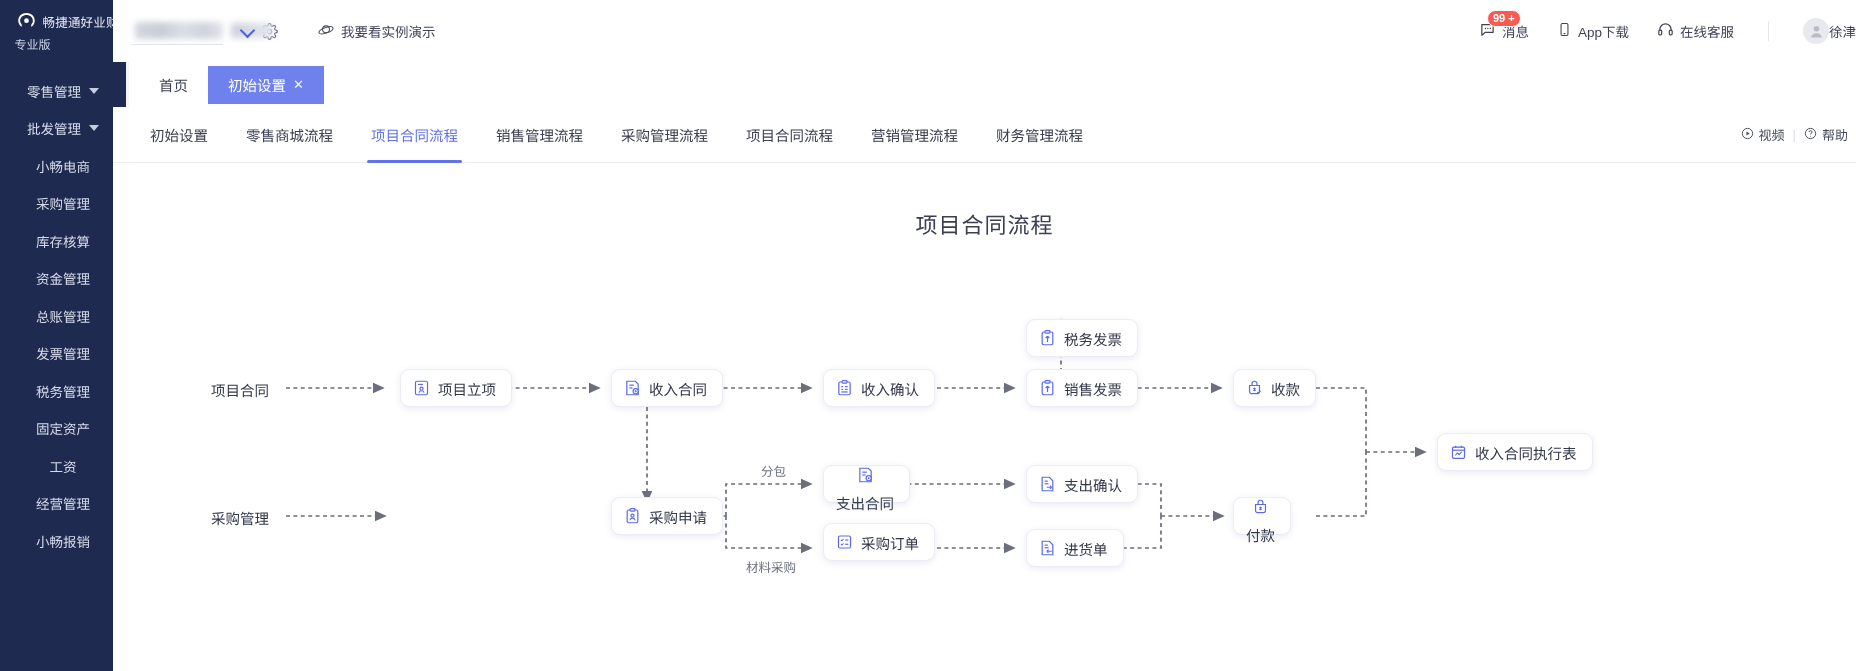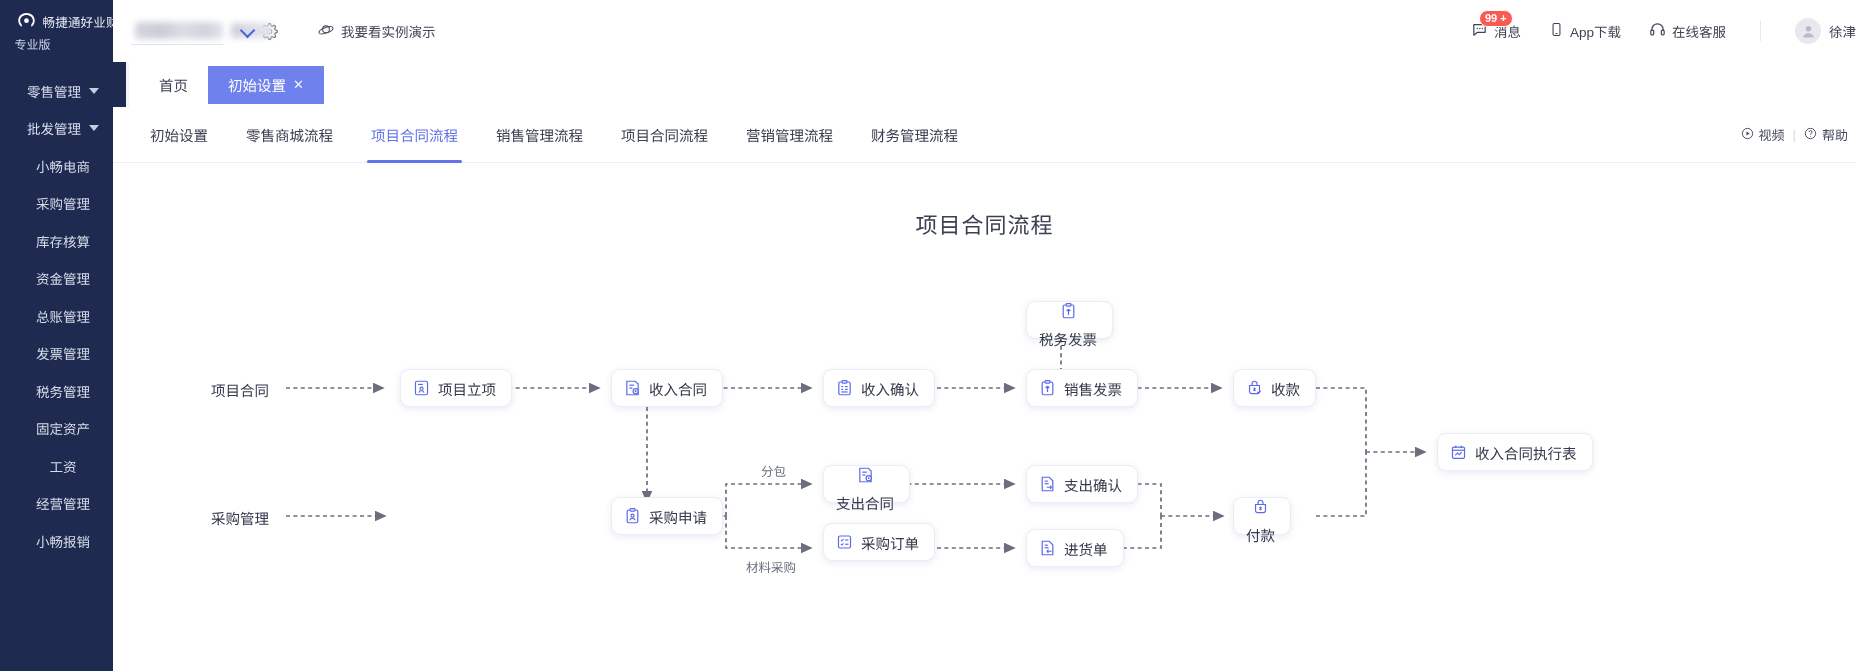--- a/index.html
+++ b/index.html
@@ -78,21 +78,21 @@
   .hdr-btn {
     display:flex; align-items:center; gap:6px; font-size:13.5px; color:#3f4353;
     cursor:pointer; position:relative; padding: 0 14px; white-space:nowrap;
   }
   .badge99 {
     position:absolute; top: -11px; left: 22px;
     background:#fa5a52; color:#fff; font-size:11px; font-weight:bold;
     border-radius: 9px; padding: 1px 5px 2px 5px; line-height: 12px;
     border: 1.5px solid #fff; white-space:nowrap;
   }
-  .avatar-wrap { display:flex; align-items:center; gap:8px; padding-left: 14px; }
+  .avatar-wrap { display:flex; align-items:center; padding-left: 14px; }
   .avatar {
     width:26px; height:26px; border-radius:50%; background:#e8e9ee;
     display:flex; align-items:center; justify-content:center; flex:none;
   }
   .uname { font-size:13.5px; color:#3f4353; white-space:nowrap; }
 
   
   .tabstrip {
     position:absolute; left:113px; top:62px; width:1743px; height:45px;
     background:#fff; display:flex; align-items:center; padding-left: 10px; margin-left: 16px;
@@ -310,20 +310,23 @@
       <div class="subtab">
         <span>零售商城流程</span>
         </div>
       <div class="subtab active">
         <span>项目合同流程</span>
         </div>
       <div class="subtab">
         <span>销售管理流程</span>
         </div>
       <div class="subtab">
+        <span>采购管理流程</span>
+        </div>
+      <div class="subtab">
         <span>项目合同流程</span>
         </div>
       <div class="subtab">
         <span>营销管理流程</span>
         </div>
       <div class="subtab">
         <span>财务管理流程</span>
         </div>
 
       <div class="subtabs-right">
@@ -441,21 +444,21 @@
         <span class="nico">
           <svg width="17" height="18" viewBox="0 0 24 24" fill="none" stroke="#5b6ae8" stroke-width="1.7">
             <rect x="4.5" y="3.5" width="15" height="18" rx="2"></rect>
             <rect x="8.5" y="1.5" width="7" height="3.6" rx="1.2" fill="#fff"></rect>
             <path d="M12 17.5V9.3M12 9.3l-2.6 2.7M12 9.3l2.6 2.7"></path>
           </svg>
         </span>
         <span>销售发票</span>
       </div>
 
-      <div class="node" style="left:913px; top:62px;flex-direction:column;">
+      <div class="node" style="left:913px; top:80px;">
         <span class="nico">
           <svg width="17" height="18" viewBox="0 0 24 24" fill="none" stroke="#5b6ae8" stroke-width="1.7">
             <rect x="4.5" y="3.5" width="15" height="18" rx="2"></rect>
             <rect x="8.5" y="1.5" width="7" height="3.6" rx="1.2" fill="#fff"></rect>
             <path d="M12 17.5V9.3M12 9.3l-2.6 2.7M12 9.3l2.6 2.7"></path>
           </svg>
         </span>
         <span>税务发票</span>
       </div>
 

